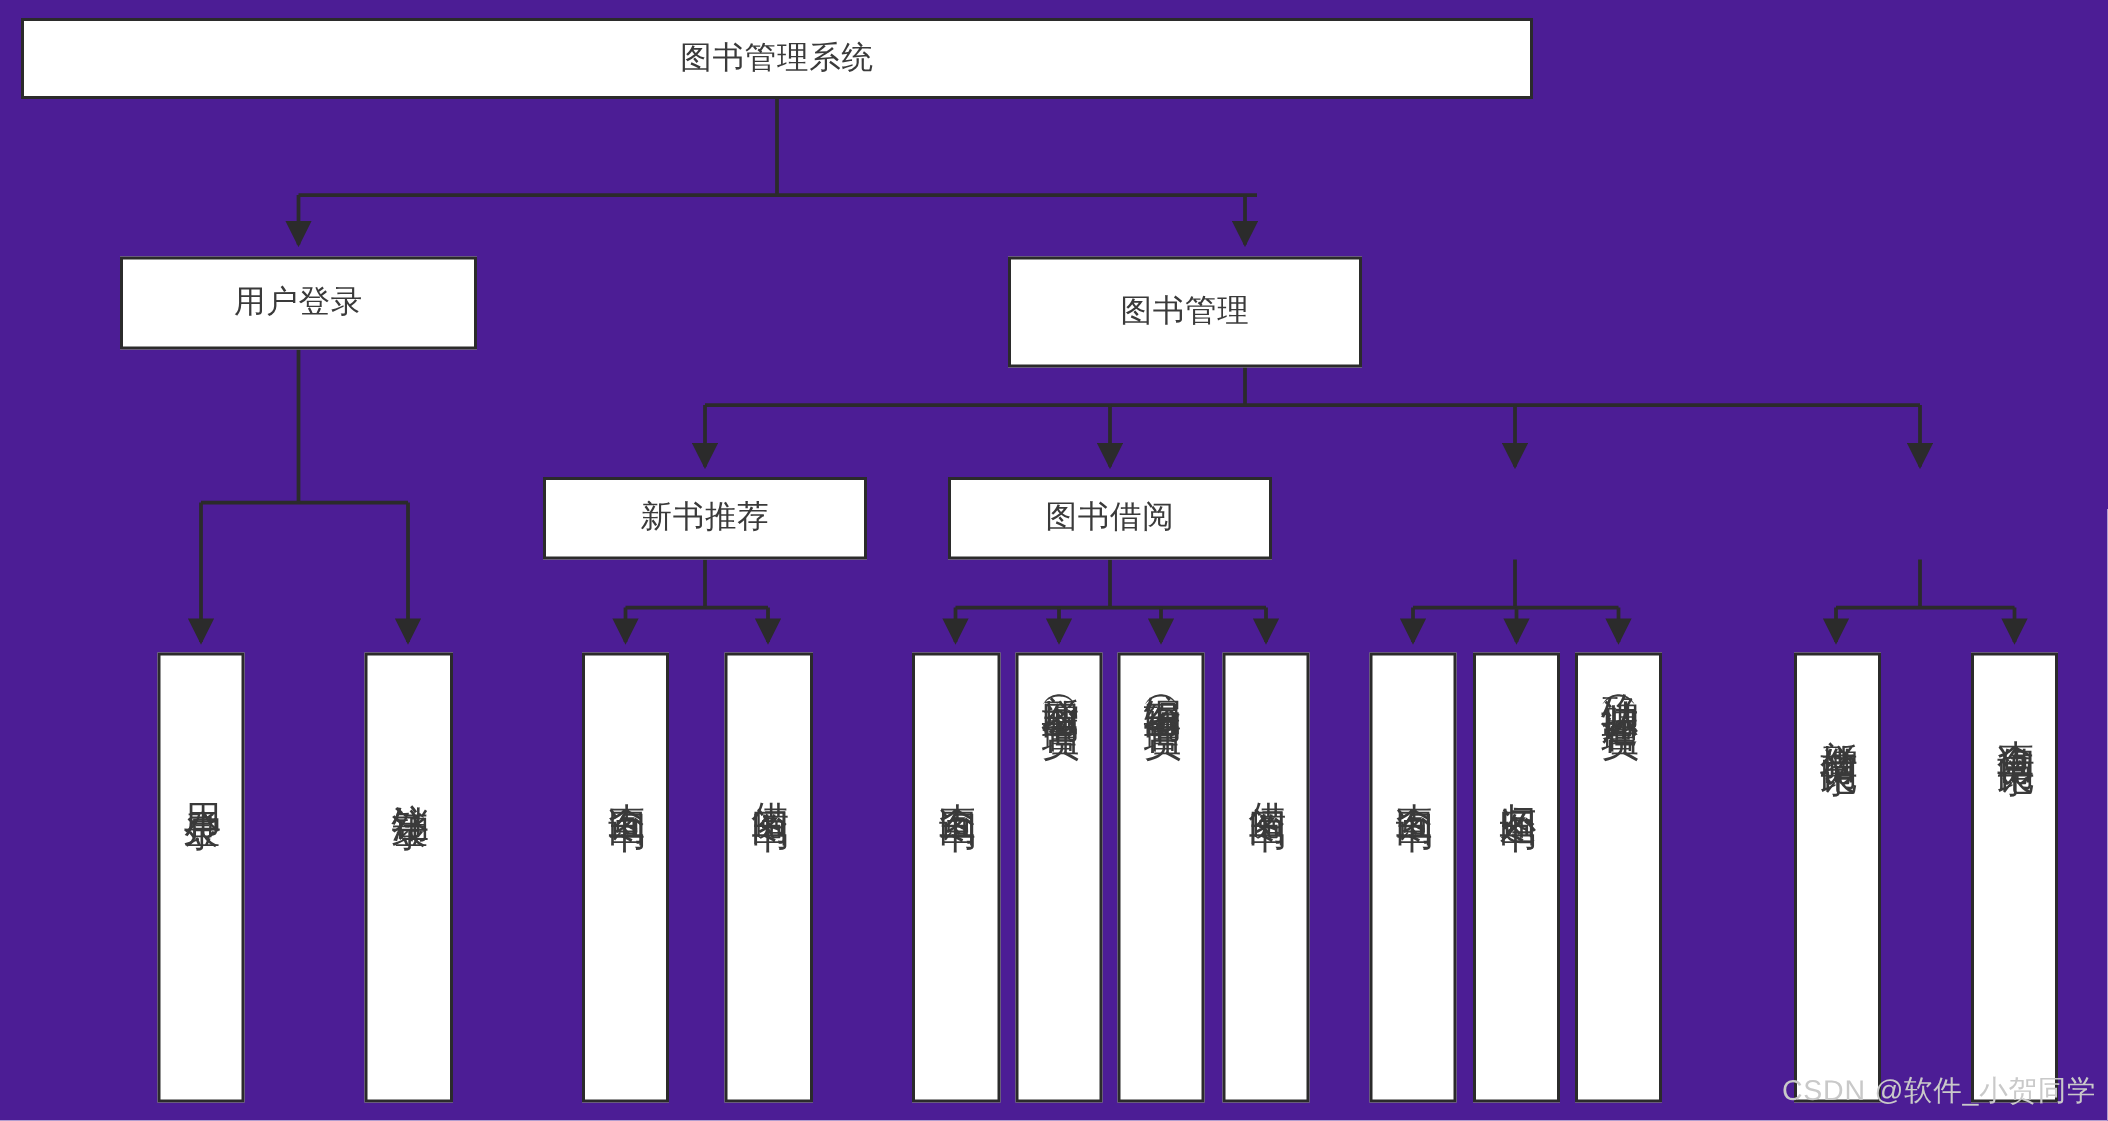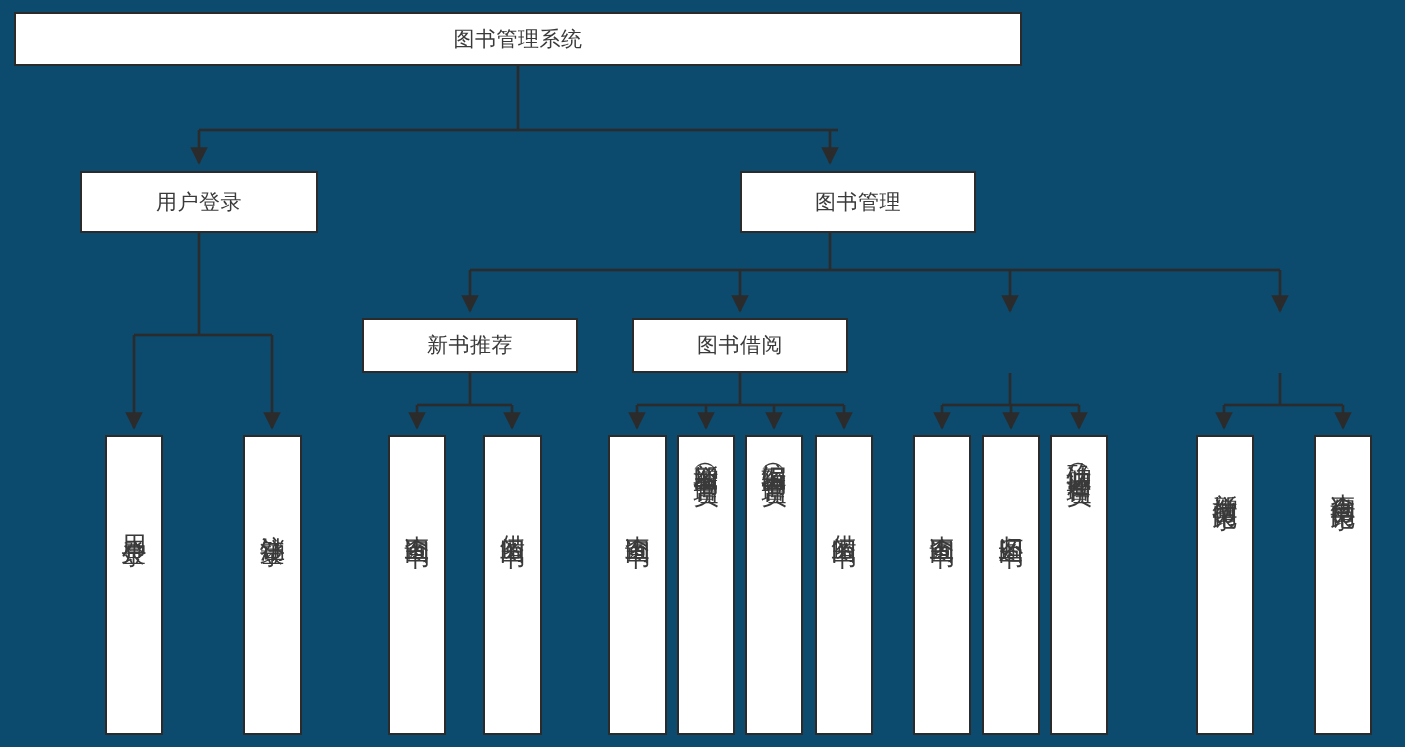--- a/index.html
+++ b/index.html
@@ -7,21 +7,21 @@
     padding: 0;
     background: #ffffff;
   }
   body {
     font-family: "Liberation Sans", "DejaVu Sans", sans-serif;
   }
   #canvas {
     position: relative;
     width: 1405px;
     height: 747px;
-    background: #0c4a6e;
+    background: #4c1d95;
     overflow: hidden;
   }
   #wires {
     position: absolute;
     left: 0;
     top: 0;
     width: 1405px;
     height: 747px;
   }
   .node {
@@ -121,21 +121,21 @@
     </g>
   </svg>
 
   <div class="node horiz" style="left:14px; top:12px; width:1008px; height:54px;">
     <span class="label">图书管理系统</span>
   </div>
 
   <div class="node horiz" style="left:80px; top:171px; width:238px; height:62px;">
     <span class="label">用户登录</span>
   </div>
-  <div class="node horiz" style="left:740px; top:171px; width:236px; height:62px;">
+  <div class="node horiz" style="left:672px; top:171px; width:236px; height:74px;">
     <span class="label">图书管理</span>
   </div>
 
   <div class="node horiz" style="left:362px; top:318px; width:216px; height:55px;">
     <span class="label">新书推荐</span>
   </div>
   <div class="node horiz" style="left:632px; top:318px; width:216px; height:55px;">
     <span class="label">图书借阅</span>
   </div>
 
@@ -176,14 +176,15 @@
     <span class="label">确认归还（管理员）</span>
   </div>
 
   <div class="node vert" style="left:1196px; top:435px; width:58px; height:300px; padding-top:36px;">
     <span class="label">新增借阅记录</span>
   </div>
   <div class="node vert" style="left:1314px; top:435px; width:58px; height:300px; padding-top:36px;">
     <span class="label">查询借阅记录</span>
   </div>
 
+  <div class="watermark">CSDN @软件_小贺同学</div>
 
 </div>
 
 </body></html>

